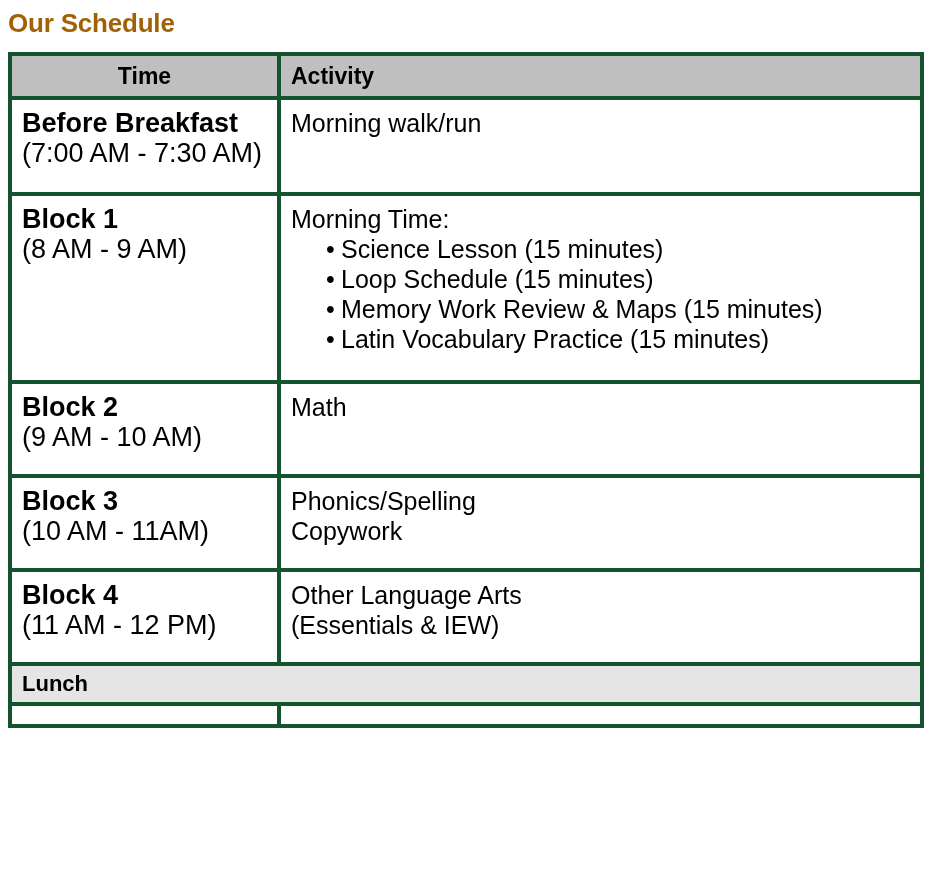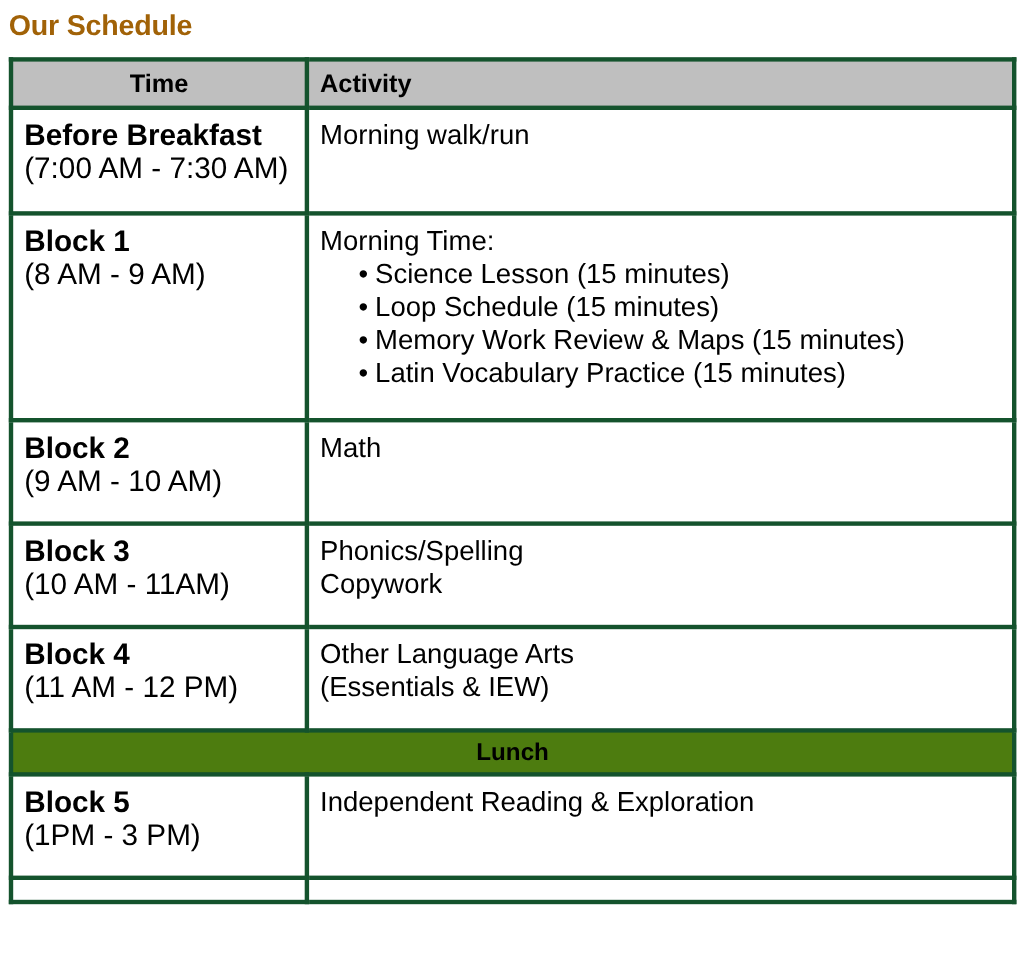--- a/index.html
+++ b/index.html
@@ -110,28 +110,27 @@
   tr.row-h1 td { height: 74px; }
   tr.row-h2 td { height: 74px; }
   tr.row-h3 td { height: 166px; }
   tr.row-h4 td { height: 72px; }
   tr.row-h5 td { height: 72px; }
   tr.row-h6 td { height: 72px; margin-top: 33px; }
   tr.row-h8 td { height: 72px; }
 
   
   tr.banner-row td {
-    background: #4d7c0f;
+    background: #e5e5e5;
     height: 36px;
     padding: 0 10px;
     vertical-align: middle;
     font-size: 22px;
     font-weight: bold;
     line-height: 36px;
-    text-align: center;
   }
 </style>
 </head>
 <body>
 
 <div class="page">
 
   <div class="page-title">Our Schedule</div>
 
   <table class="schedule-table">
@@ -195,29 +194,20 @@
             <span class="time-range">(11 AM - 12 PM)</span>
           </td>
           <td class="activity-cell">
             <span class="activity-line">Other Language Arts</span>
             <span class="activity-line">(Essentials &amp; IEW)</span>
           </td>
         </tr>
         <tr class="banner-row">
           <td colspan="2"><span>Lunch</span></td>
         </tr>
-        <tr class="row-h8">
-          <td class="time-cell">
-            <span class="time-label">Block 5</span>
-            <span class="time-range">(1PM - 3 PM)</span>
-          </td>
-          <td class="activity-cell">
-            <span class="activity-line">Independent Reading &amp; Exploration</span>
-          </td>
-        </tr>
         <tr class="row-h9">
           <td class="time-cell"></td>
           <td class="activity-cell"></td>
         </tr>
       </tbody>
   </table>
 
 </div>
 
 </body></html>

